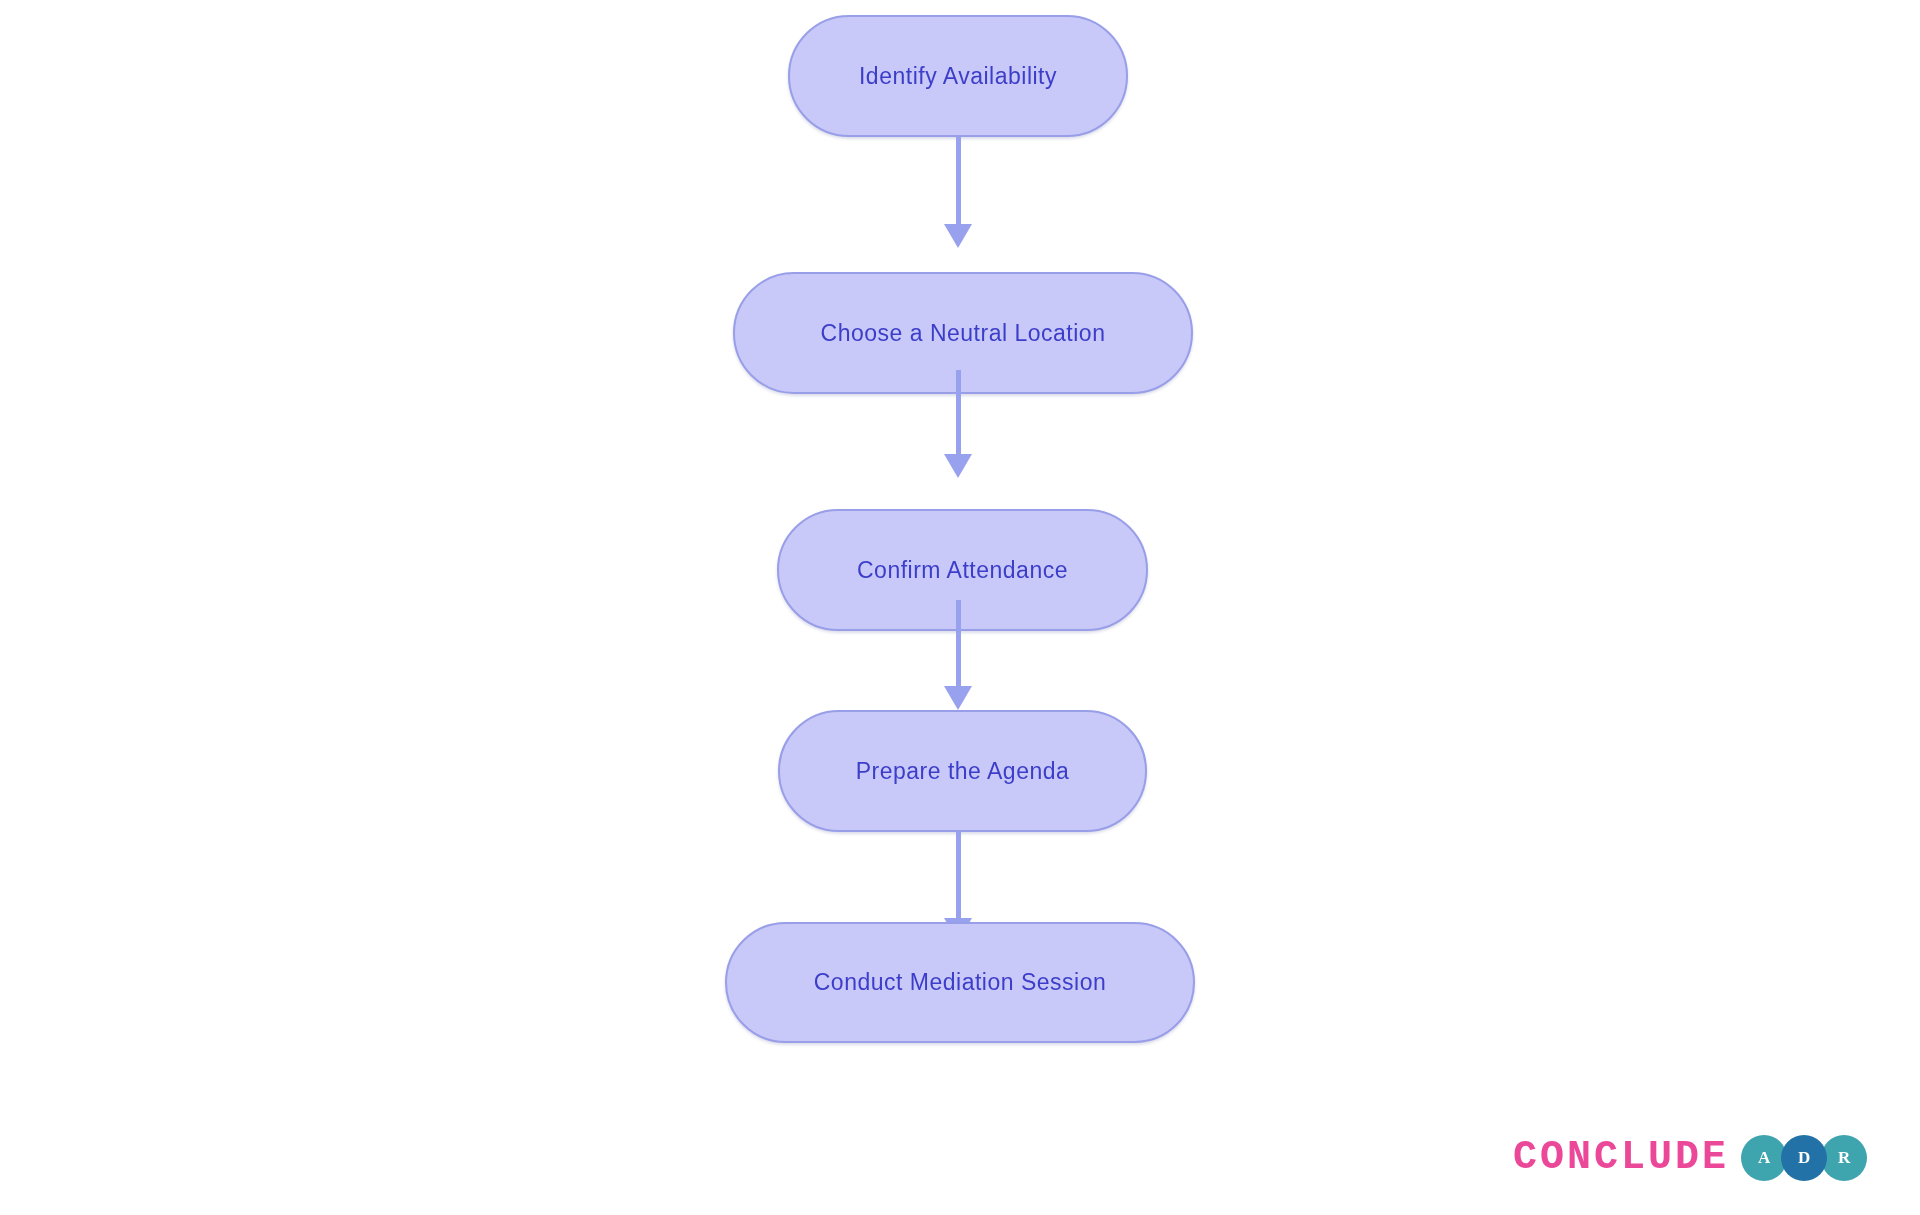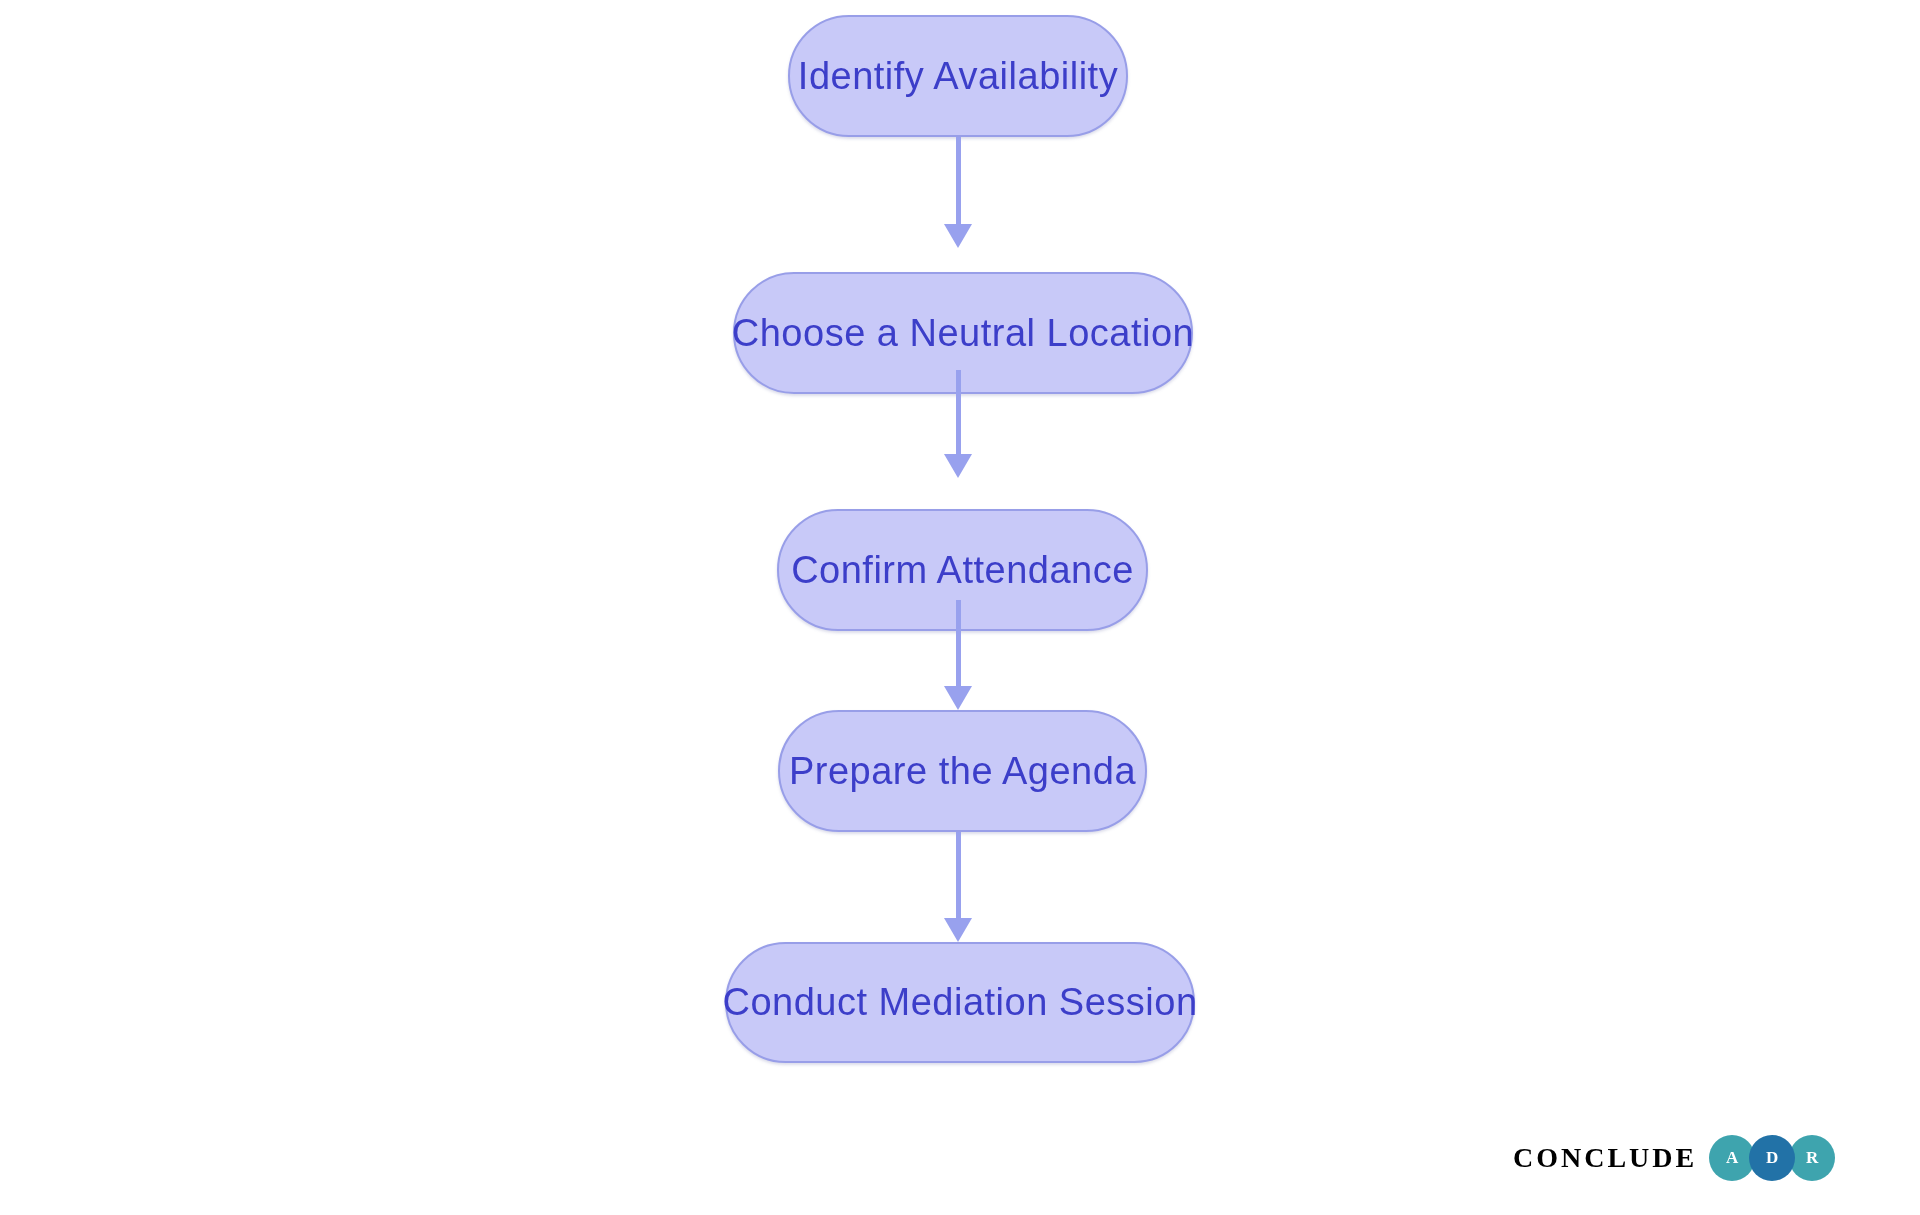--- a/index.html
+++ b/index.html
@@ -21,21 +21,21 @@
     background: #c8c9f8;
     border: 2px solid #989ee8;
     border-radius: 61px;
     display: flex;
     align-items: center;
     justify-content: center;
     box-shadow: 0 2px 3px rgba(110, 115, 170, 0.25);
   }
   .flow-node .node-label {
     color: #3c3ec9;
-    font-size: 38px;
+    font-size: 23px;
     font-weight: 400;
     letter-spacing: 0.5px;
     white-space: nowrap;
   }
   .flow-arrow {
     position: absolute;
     width: 28px;
     display: flex;
     flex-direction: column;
     align-items: center;
@@ -55,25 +55,25 @@
   }
   .brand {
     position: absolute;
     left: 1513px;
     top: 1132px;
     height: 52px;
     display: flex;
     align-items: center;
   }
   .brand-wordmark {
-    font-family: Liberation Serif, serif;
+    font-family: Liberation Mono, monospace;
     font-weight: 700;
-    font-size: 28px;
+    font-size: 40px;
     letter-spacing: 3px;
-    color: #000000;
+    color: #ec4899;
     line-height: 1;
   }
   .brand-badges {
     display: flex;
     align-items: center;
     margin-left: 12px;
   }
   .badge-circle {
     width: 46px;
     height: 46px;
@@ -124,21 +124,21 @@
 
   <div class="flow-node" style="left:778px; top:710px; width:369px; height:122px;">
     <span class="node-label">Prepare the Agenda</span>
   </div>
 
   <div class="flow-arrow" style="left:944px; top:832px; height:110px;">
     <div class="arrow-line"></div>
     <div class="arrow-head"></div>
   </div>
 
-  <div class="flow-node" style="left:725px; top:942px; width:470px; height:121px;">
+  <div class="flow-node" style="left:725px; top:922px; width:470px; height:121px;">
     <span class="node-label">Conduct Mediation Session</span>
   </div>
 
   <div class="brand">
     <span class="brand-wordmark">CONCLUDE</span>
     <span class="brand-badges">
       <span class="badge-circle badge-teal">A</span>
       <span class="badge-circle badge-blue">D</span>
       <span class="badge-circle badge-teal">R</span>
     </span>

